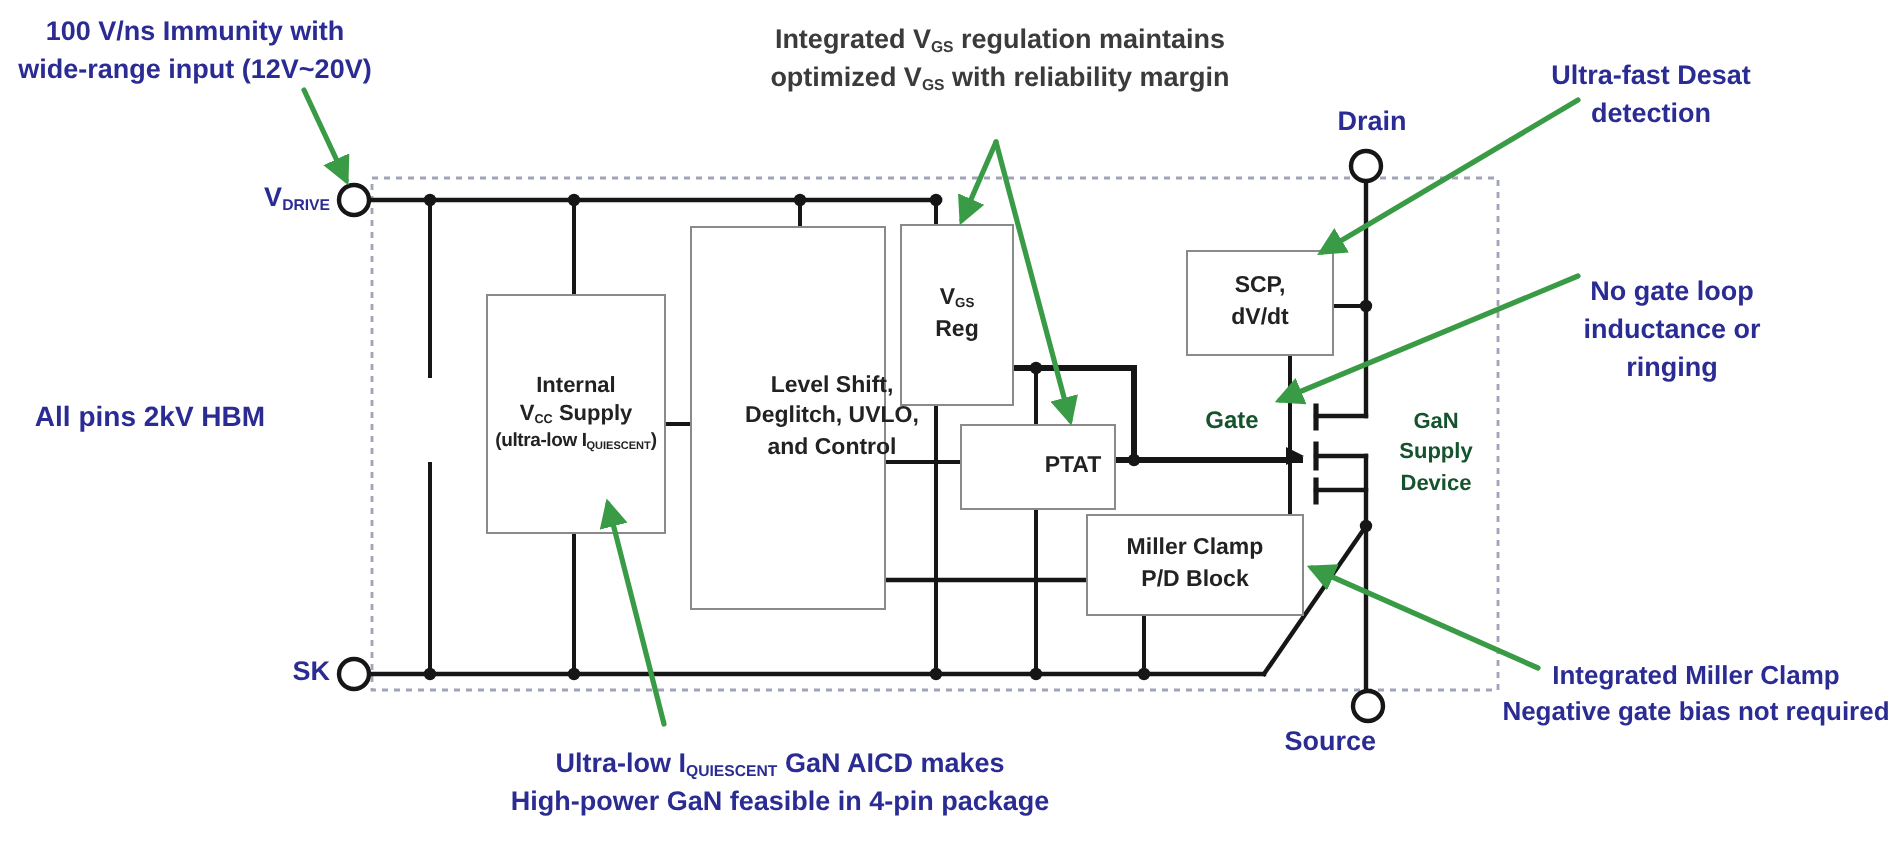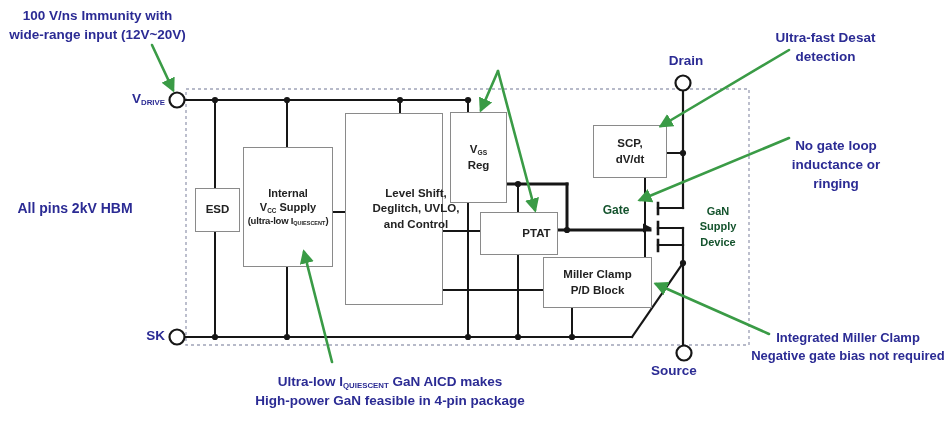--- a/index.html
+++ b/index.html
@@ -92,23 +92,20 @@
         <circle class="dot" cx="683" cy="153" r="3.1"></circle>
       <circle class="dot" cx="683" cy="263" r="3.1"></circle>
     </g>
 
     <circle class="term" cx="177" cy="100" r="7.5"></circle>
     <circle class="term" cx="177" cy="337" r="7.5"></circle>
     <circle class="term" cx="683" cy="83" r="7.5"></circle>
     <circle class="term" cx="684" cy="353" r="7.5"></circle>
   </svg>
 
-  <div class="block" style="left:195px;top:188px;width:45px;height:44px;font-size:11.5px;">
-    <div class="ln">ESD</div>
-  </div>
 
   <div class="block" style="left:243px;top:147px;width:90px;height:120px;font-size:11px;">
     <div class="ln">Internal</div>
     <div class="ln"><span>V</span><sub>CC</sub><span> Supply</span></div>
     <div class="ln" style="font-size:9.5px;letter-spacing:-0.2px;"><span>(ultra-low I</span><sub>QUIESCENT</sub><span>)</span></div>
   </div>
 
   <div class="block" style="left:345px;top:113px;width:98px;height:192px;font-size:11.5px;padding-left:44px;">
     <div class="ln">Level Shift,</div>
     <div class="ln">Deglitch, UVLO,</div>
@@ -138,27 +135,31 @@
 
   <div class="lbl" style="left:694px;top:204px;width:48px;text-align:center;font-size:11px;line-height:1.4;">
     <div>GaN</div>
     <div>Supply</div>
     <div>Device</div>
   </div>
 
   <div class="pinlbl nowrap" style="left:100px;top:91px;width:65px;text-align:right;"><span>V</span><sub>DRIVE</sub></div>
   <div class="pinlbl nowrap" style="left:120px;top:328px;width:45px;text-align:right;">SK</div>
   <div class="pinlbl nowrap" style="left:646px;top:53px;width:80px;text-align:center;">Drain</div>
-  <div class="pinlbl nowrap" style="left:634px;top:363px;width:80px;text-align:center;">Source</div>
+  <div class="pinlbl nowrap" style="left:608px;top:363px;width:80px;text-align:right;">Source</div>
 
   <div class="ann" style="left:5px;top:6px;width:185px;">
     <div>100 V/ns Immunity with</div>
     <div>wide-range input (12V~20V)</div>
   </div>
 
+  <div class="ann dark" style="left:365px;top:10px;width:270px;">
+    <div class="nowrap"><span>Integrated V</span><sub>GS</sub><span> regulation maintains</span></div>
+    <div class="nowrap"><span>optimized V</span><sub>GS</sub><span> with reliability margin</span></div>
+  </div>
 
   <div class="ann" style="left:758px;top:28px;width:135px;">
     <div>Ultra-fast Desat</div>
     <div>detection</div>
   </div>
 
   <div class="ann" style="left:772px;top:136px;width:128px;">
     <div>No gate loop</div>
     <div>inductance or</div>
     <div>ringing</div>

